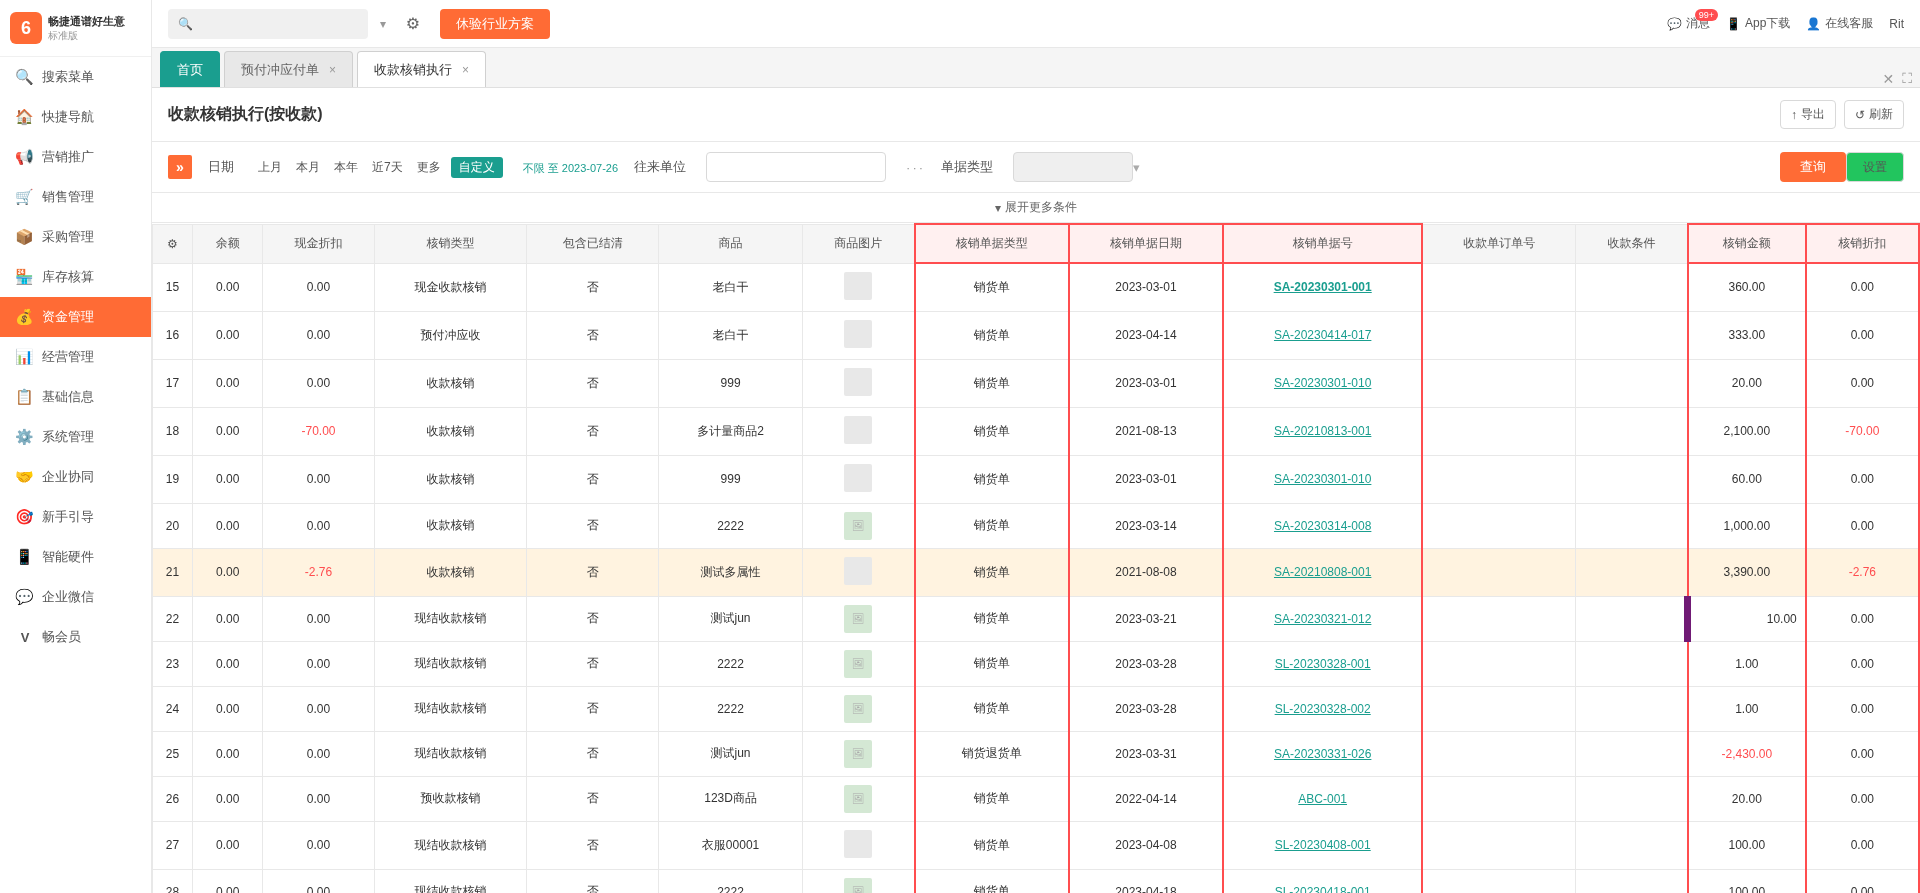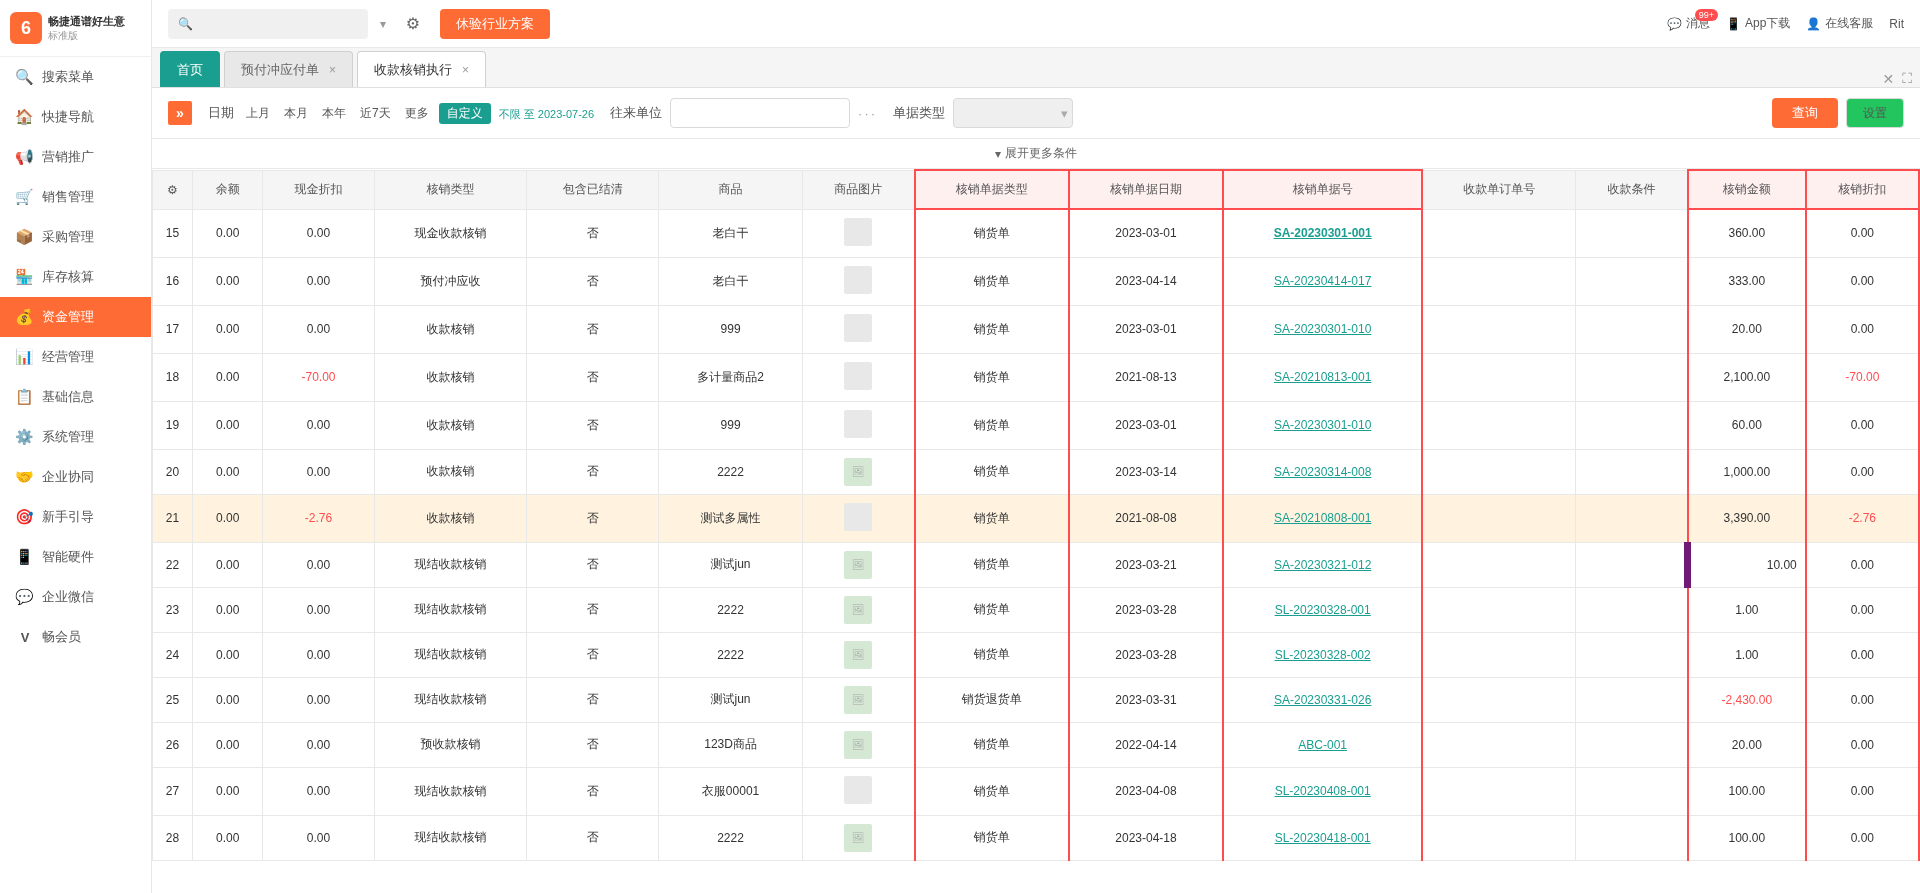--- a/index.html
+++ b/index.html
@@ -48,21 +48,21 @@
 
     
     .filter-bar { background: #fff; padding: 10px 16px; border-bottom: 1px solid #e8e8e8; }
     .filter-row { display: flex; align-items: center; gap: 16px; }
     .filter-expand-btn { width: 24px; height: 24px; background: #ff6b35; border-radius: 2px; display: flex; align-items: center; justify-content: center; color: white; cursor: pointer; font-size: 14px; font-weight: bold; }
     .filter-label { color: #555; font-size: 13px; font-weight: 500; }
     .filter-date-options { display: flex; gap: 6px; align-items: center; }
     .date-btn { color: #555; font-size: 12px; cursor: pointer; padding: 2px 4px; }
     .date-btn.custom { color: white; background: #1a9e8f; padding: 2px 8px; border-radius: 3px; font-size: 12px; }
     .date-range { color: #1a9e8f; font-size: 11px; margin-top: 2px; }
-    .filter-field { display: flex; align-items: center; gap: 8px; }
+    .filter-field { display: flex; align-items: center; gap: 20px; }
     .filter-field-label { color: #555; font-size: 13px; white-space: nowrap; }
     .filter-input { border: 1px solid #d9d9d9; border-radius: 4px; padding: 4px 10px; font-size: 12px; color: #333; height: 30px; min-width: 160px; }
     .filter-dots { color: #999; letter-spacing: 2px; }
     .filter-select { border: 1px solid #d9d9d9; border-radius: 4px; padding: 4px 24px 4px 10px; font-size: 12px; color: #333; height: 30px; appearance: none; min-width: 120px; }
     .filter-query-btn { background: #ff6b35; color: white; border: none; padding: 6px 20px; border-radius: 4px; cursor: pointer; font-size: 13px; }
     .filter-set-btn { border: 1px solid #d9d9d9; background: #22c55e; color: #555; padding: 5px 16px; border-radius: 4px; cursor: pointer; font-size: 12px; }
 
     
     .expand-more { background: #fff; padding: 6px 16px; border-bottom: 1px solid #e8e8e8; display: flex; justify-content: center; }
     .expand-more-btn { display: flex; align-items: center; gap: 4px; color: #666; font-size: 12px; cursor: pointer; }
@@ -199,20 +199,33 @@
       <span class="close-x">×</span>
     </div>
     <div class="tabs-close-btn">
       <span style="font-size:14px;cursor:pointer;">✕</span>
       <span style="font-size:14px;cursor:pointer;">⛶</span>
     </div>
   </div>
 
   <div class="page-content">
 
+    <div class="page-header">
+      <h2 class="page-title">收款核销执行(按收款)</h2>
+      <div class="page-actions">
+        <button class="action-btn">
+          <span>↑</span>
+          <span>导出</span>
+        </button>
+        <button class="action-btn">
+          <span>↺</span>
+          <span>刷新</span>
+        </button>
+      </div>
+    </div>
 
     <div class="filter-bar">
       <div class="filter-row">
         <div class="filter-expand-btn">»</div>
         <div class="filter-field">
           <span class="filter-label">日期</span>
           <div class="filter-date-options">
             <span class="date-btn">上月</span>
             <span class="date-btn">本月</span>
             <span class="date-btn">本年</span>
@@ -232,21 +245,21 @@
         </div>
 
         <div class="filter-field">
           <span class="filter-field-label">单据类型</span>
           <select class="filter-select">
             <option></option>
           </select>
           <span style="margin-left:-20px;color:#aaa;pointer-events:none;">▾</span>
         </div>
 
-        <div style="margin-left:auto;display:flex;gap:8px;">
+        <div style="margin-left:auto;display:flex;">
           <button class="filter-query-btn">查询</button>
           <button class="filter-set-btn">设置</button>
         </div>
       </div>
     </div>
 
     <div class="expand-more">
       <div class="expand-more-btn">
         <span>▾</span>
         <span>展开更多条件</span>

